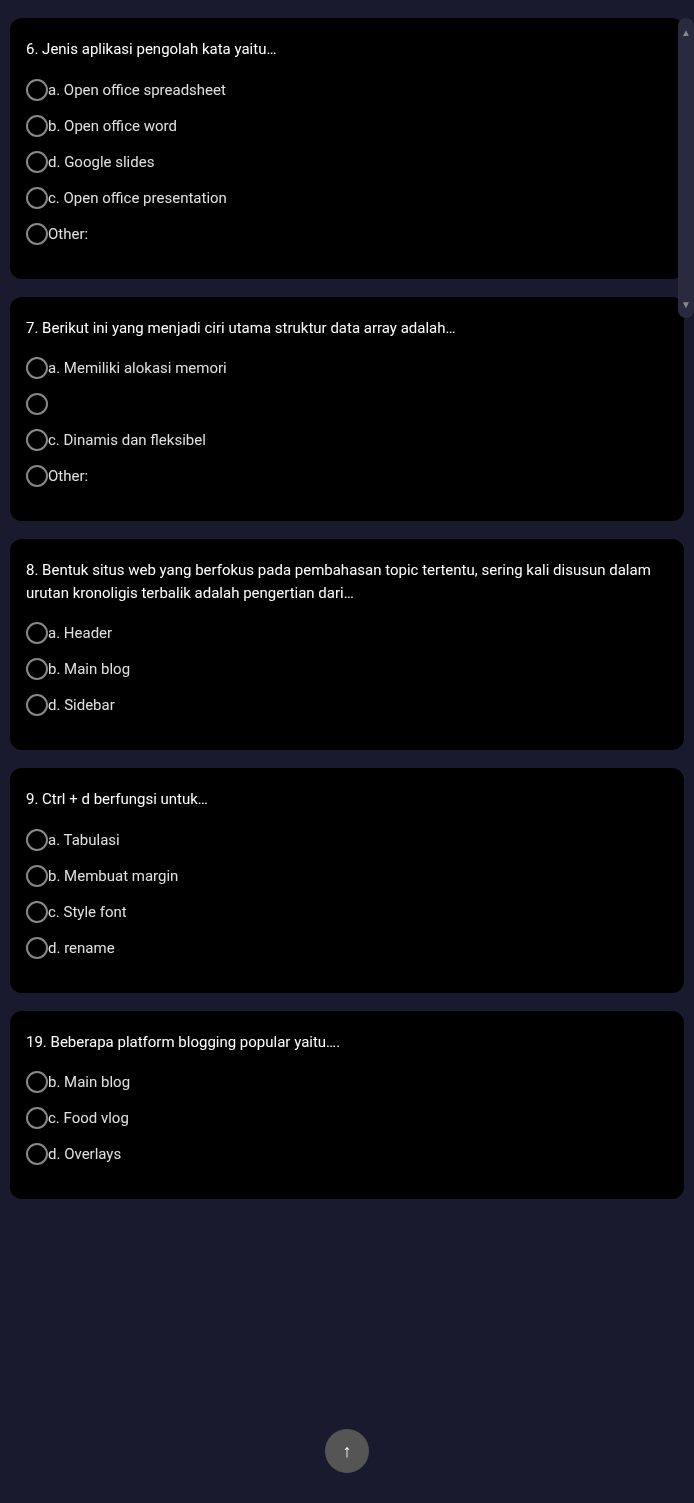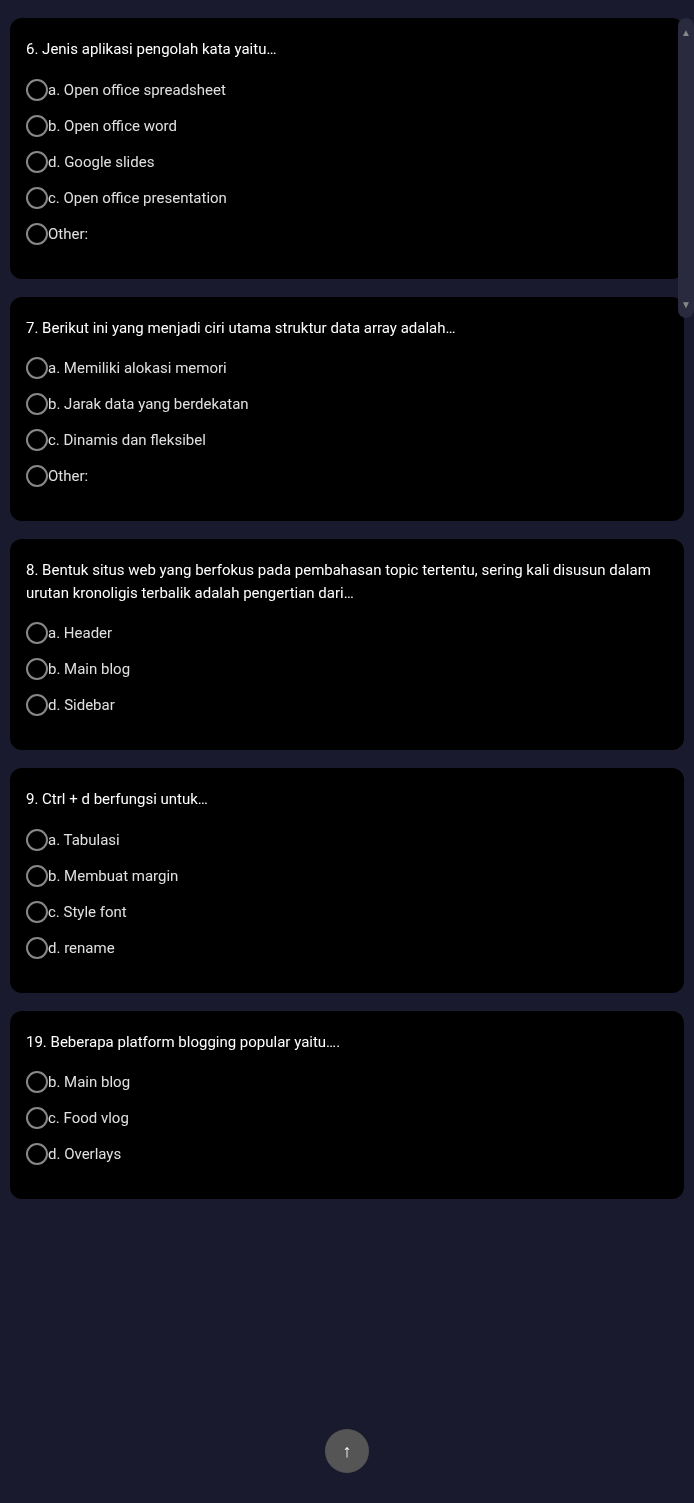--- a/index.html
+++ b/index.html
@@ -125,21 +125,20 @@
 </div>
 
 <div class="question-card">
   <div class="question-text">7.  Berikut ini yang menjadi ciri utama struktur data array adalah…</div>
   <div class="option-row">
     <div class="radio-circle"></div>
     <span class="option-label">a. Memiliki alokasi memori</span>
   </div>
   <div class="option-row">
     <div class="radio-circle"></div>
-    <span class="option-label">b. Jarak data yang berdekatan</span>
   </div>
   <div class="option-row">
     <div class="radio-circle"></div>
     <span class="option-label">c. Dinamis dan fleksibel</span>
   </div>
   <div class="option-row">
     <div class="radio-circle"></div>
     <span class="option-label">Other:</span>
   </div>
 </div>

